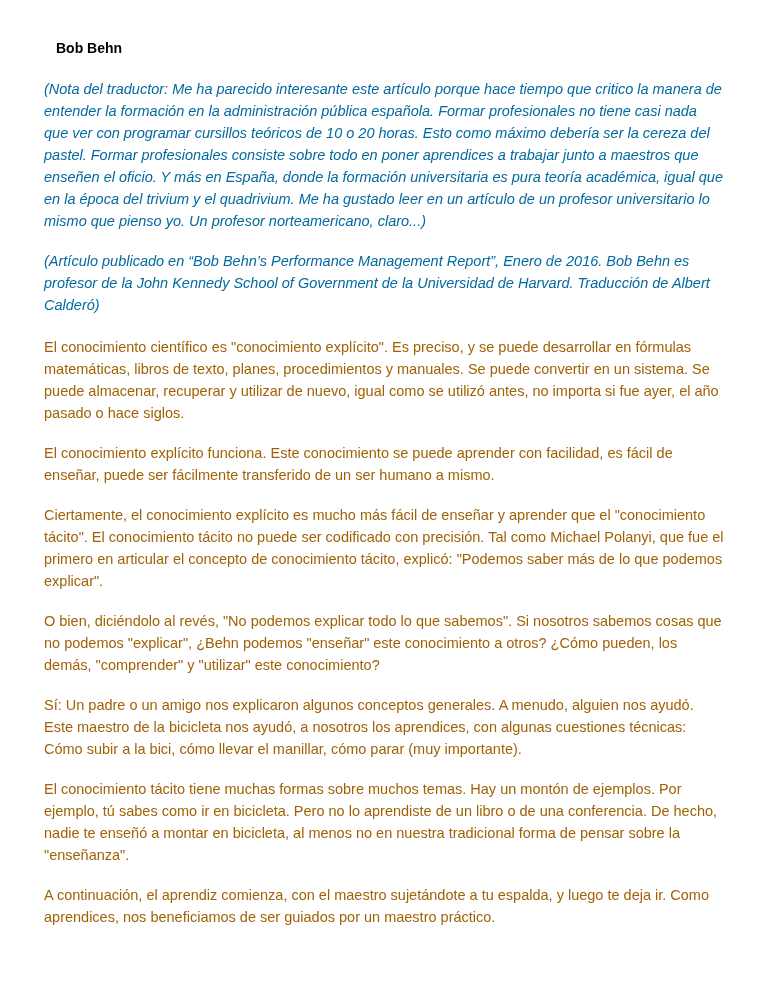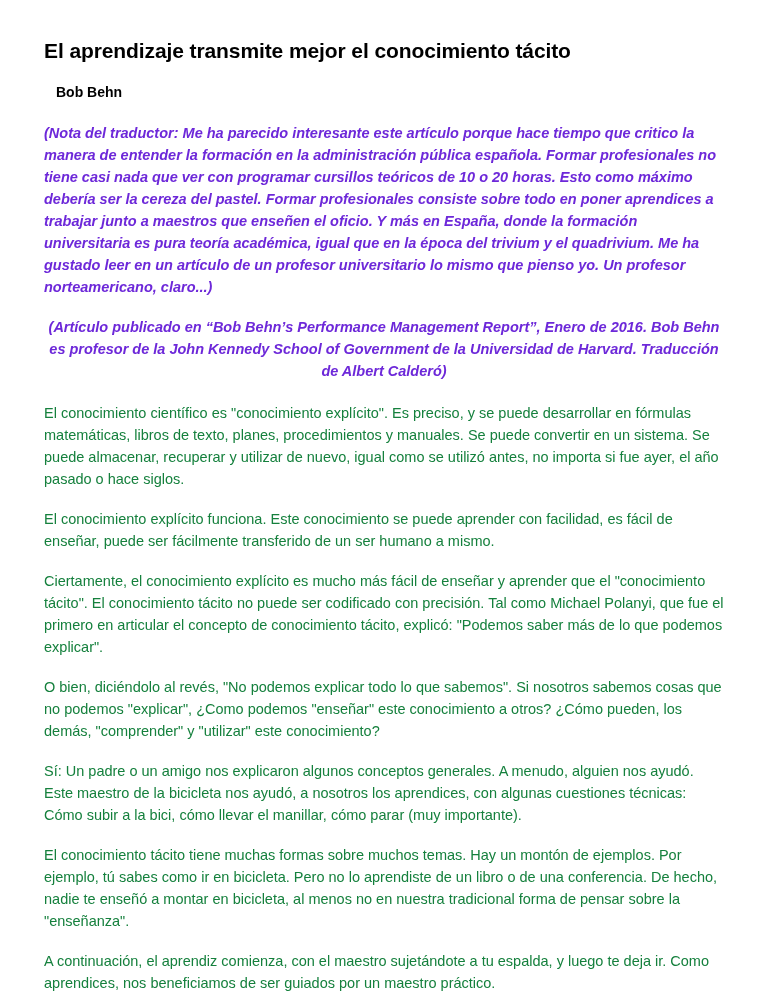--- a/index.html
+++ b/index.html
@@ -33,56 +33,54 @@
   .doc-author {
     font-size: 14px;
     font-weight: bold;
     line-height: 20px;
     margin: 0 0 20px 12px;
     color: #000000;
   }
   .note-block {
     font-size: 14.5px;
     font-style: italic;
-    font-weight: bold;
+    font-weight: normal;
     line-height: 22px;
     margin: 0 0 18px 0;
     text-align: left;
-    color: #6d28d9;
+    color: #0369a1;
   }
   .note-block.second {
     margin-bottom: 20px;
-    text-align: center;
   }
   .body-par {
     font-size: 14.5px;
     font-weight: normal;
     line-height: 22px;
     margin: 0 0 18px 0;
     text-align: left;
-    color: #15803d;
+    color: #a16207;
   }
   .body-par:last-child {
     margin-bottom: 16px;
   }
 </style>
 </head>
 <body>
 
 <div class="page">
 
-  <h1 class="doc-title">El aprendizaje transmite mejor el conocimiento tácito</h1>
 
   <div class="doc-author">Bob Behn</div>
 
   <p class="note-block">(Nota del traductor: Me ha parecido interesante este artículo porque hace tiempo que critico la manera de entender la formación en la administración pública española. Formar profesionales no tiene casi nada que ver con programar cursillos teóricos de 10 o 20 horas. Esto como máximo debería ser la cereza del pastel. Formar profesionales consiste sobre todo en poner aprendices a trabajar junto a maestros que enseñen el oficio. Y más en España, donde la formación universitaria es pura teoría académica, igual que en la época del trivium y el quadrivium. Me ha gustado leer en un artículo de un profesor universitario lo mismo que pienso yo. Un profesor norteamericano, claro...)</p>
 
   <p class="note-block second">(Artículo publicado en “Bob Behn’s Performance Management Report”, Enero de 2016. Bob Behn es profesor de la John Kennedy School of Government de la Universidad de Harvard. Traducción de Albert Calderó)</p>
 
   <p class="body-par">El conocimiento científico es "conocimiento explícito". Es preciso, y se puede desarrollar en fórmulas matemáticas, libros de texto, planes, procedimientos y manuales. Se puede convertir en un sistema. Se puede almacenar, recuperar y utilizar de nuevo, igual como se utilizó antes, no importa si fue ayer, el año pasado o hace siglos.</p>
   <p class="body-par">El conocimiento explícito funciona. Este conocimiento se puede aprender con facilidad, es fácil de enseñar, puede ser fácilmente transferido de un ser humano a mismo.</p>
   <p class="body-par">Ciertamente, el conocimiento explícito es mucho más fácil de enseñar y aprender que el "conocimiento tácito". El conocimiento tácito no puede ser codificado con precisión. Tal como Michael Polanyi, que fue el primero en articular el concepto de conocimiento tácito, explicó: "Podemos saber más de lo que podemos explicar".</p>
-  <p class="body-par">O bien, diciéndolo al revés, "No podemos explicar todo lo que sabemos". Si nosotros sabemos cosas que no podemos "explicar", ¿Como podemos "enseñar" este conocimiento a otros? ¿Cómo pueden, los demás, "comprender" y "utilizar" este conocimiento?</p>
+  <p class="body-par">O bien, diciéndolo al revés, "No podemos explicar todo lo que sabemos". Si nosotros sabemos cosas que no podemos "explicar", ¿Behn podemos "enseñar" este conocimiento a otros? ¿Cómo pueden, los demás, "comprender" y "utilizar" este conocimiento?</p>
   <p class="body-par">Sí: Un padre o un amigo nos explicaron algunos conceptos generales. A menudo, alguien nos ayudó. Este maestro de la bicicleta nos ayudó, a nosotros los aprendices, con algunas cuestiones técnicas: Cómo subir a la bici, cómo llevar el manillar, cómo parar (muy importante).</p>
   <p class="body-par">El conocimiento tácito tiene muchas formas sobre muchos temas. Hay un montón de ejemplos. Por ejemplo, tú sabes como ir en bicicleta. Pero no lo aprendiste de un libro o de una conferencia. De hecho, nadie te enseñó a montar en bicicleta, al menos no en nuestra tradicional forma de pensar sobre la "enseñanza".</p>
   <p class="body-par">A continuación, el aprendiz comienza, con el maestro sujetándote a tu espalda, y luego te deja ir. Como aprendices, nos beneficiamos de ser guiados por un maestro práctico.</p>
 
 </div>
 
 </body></html>

